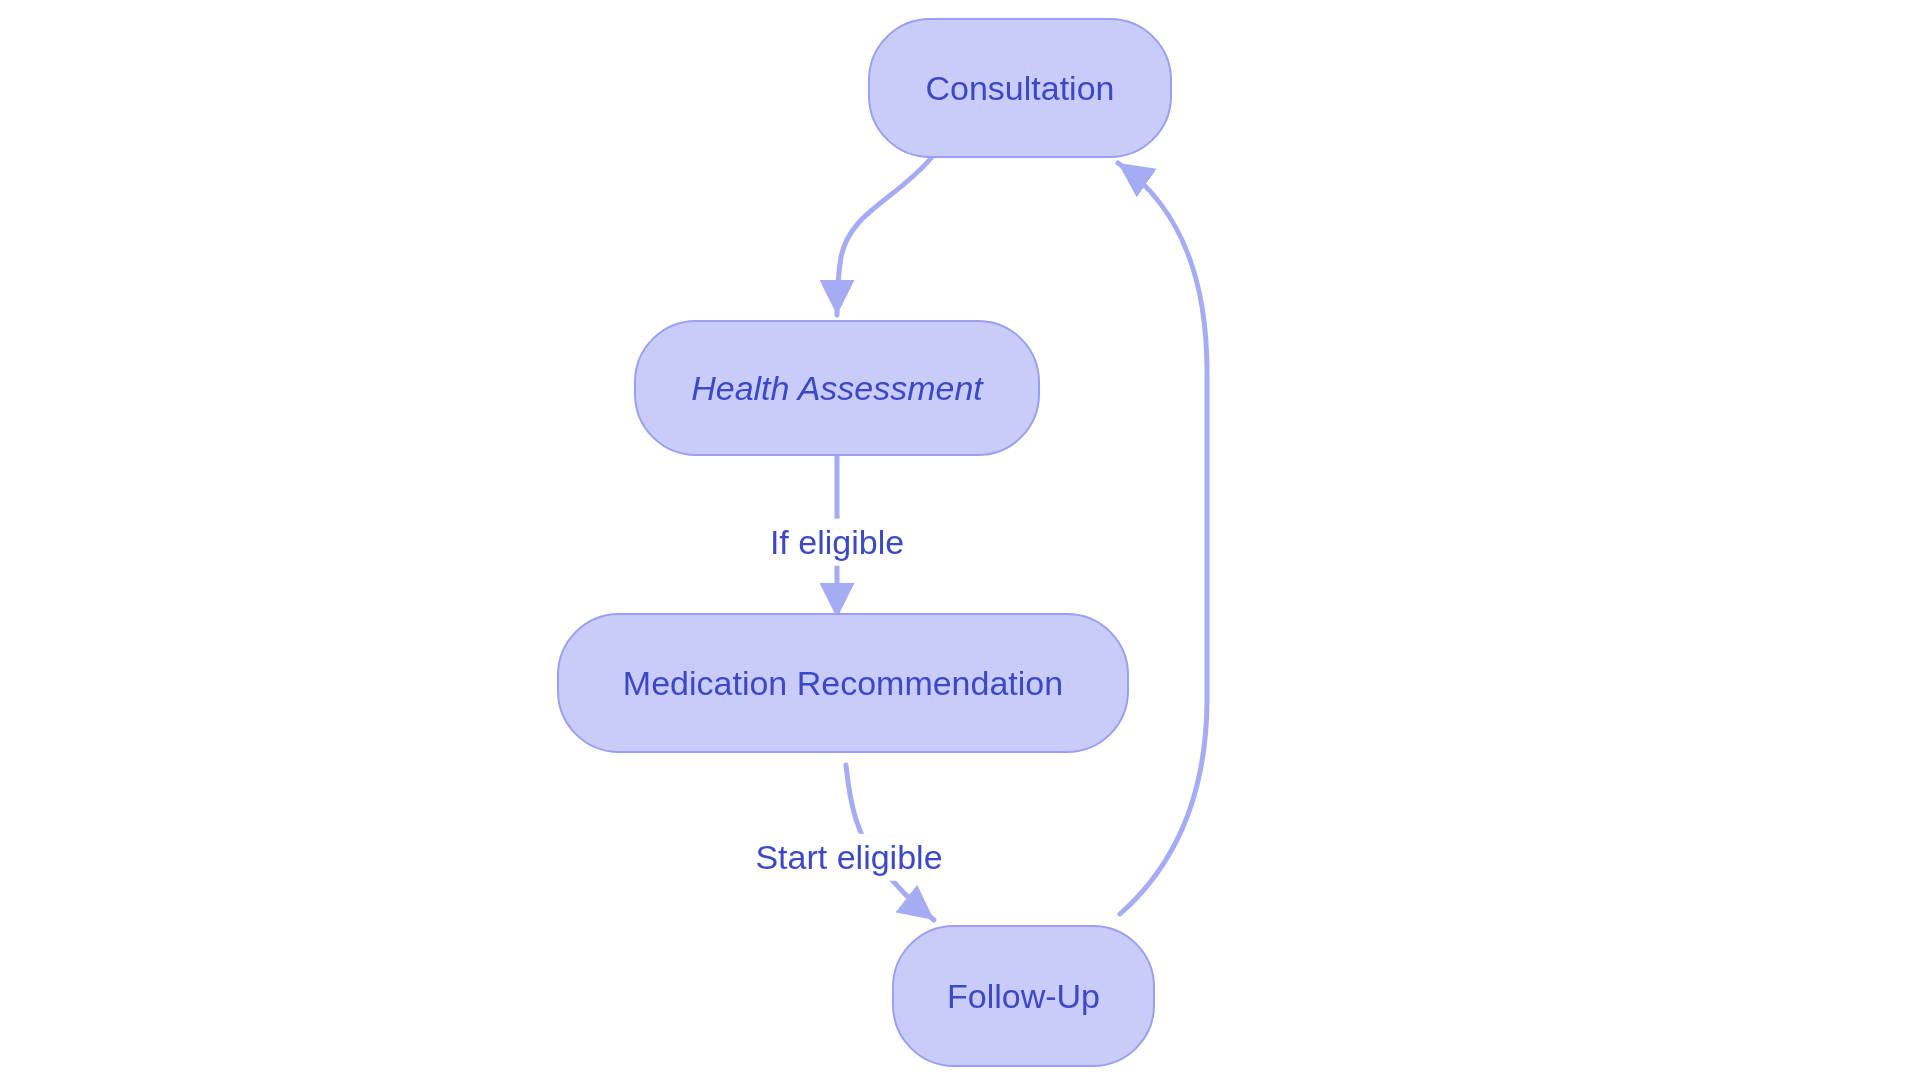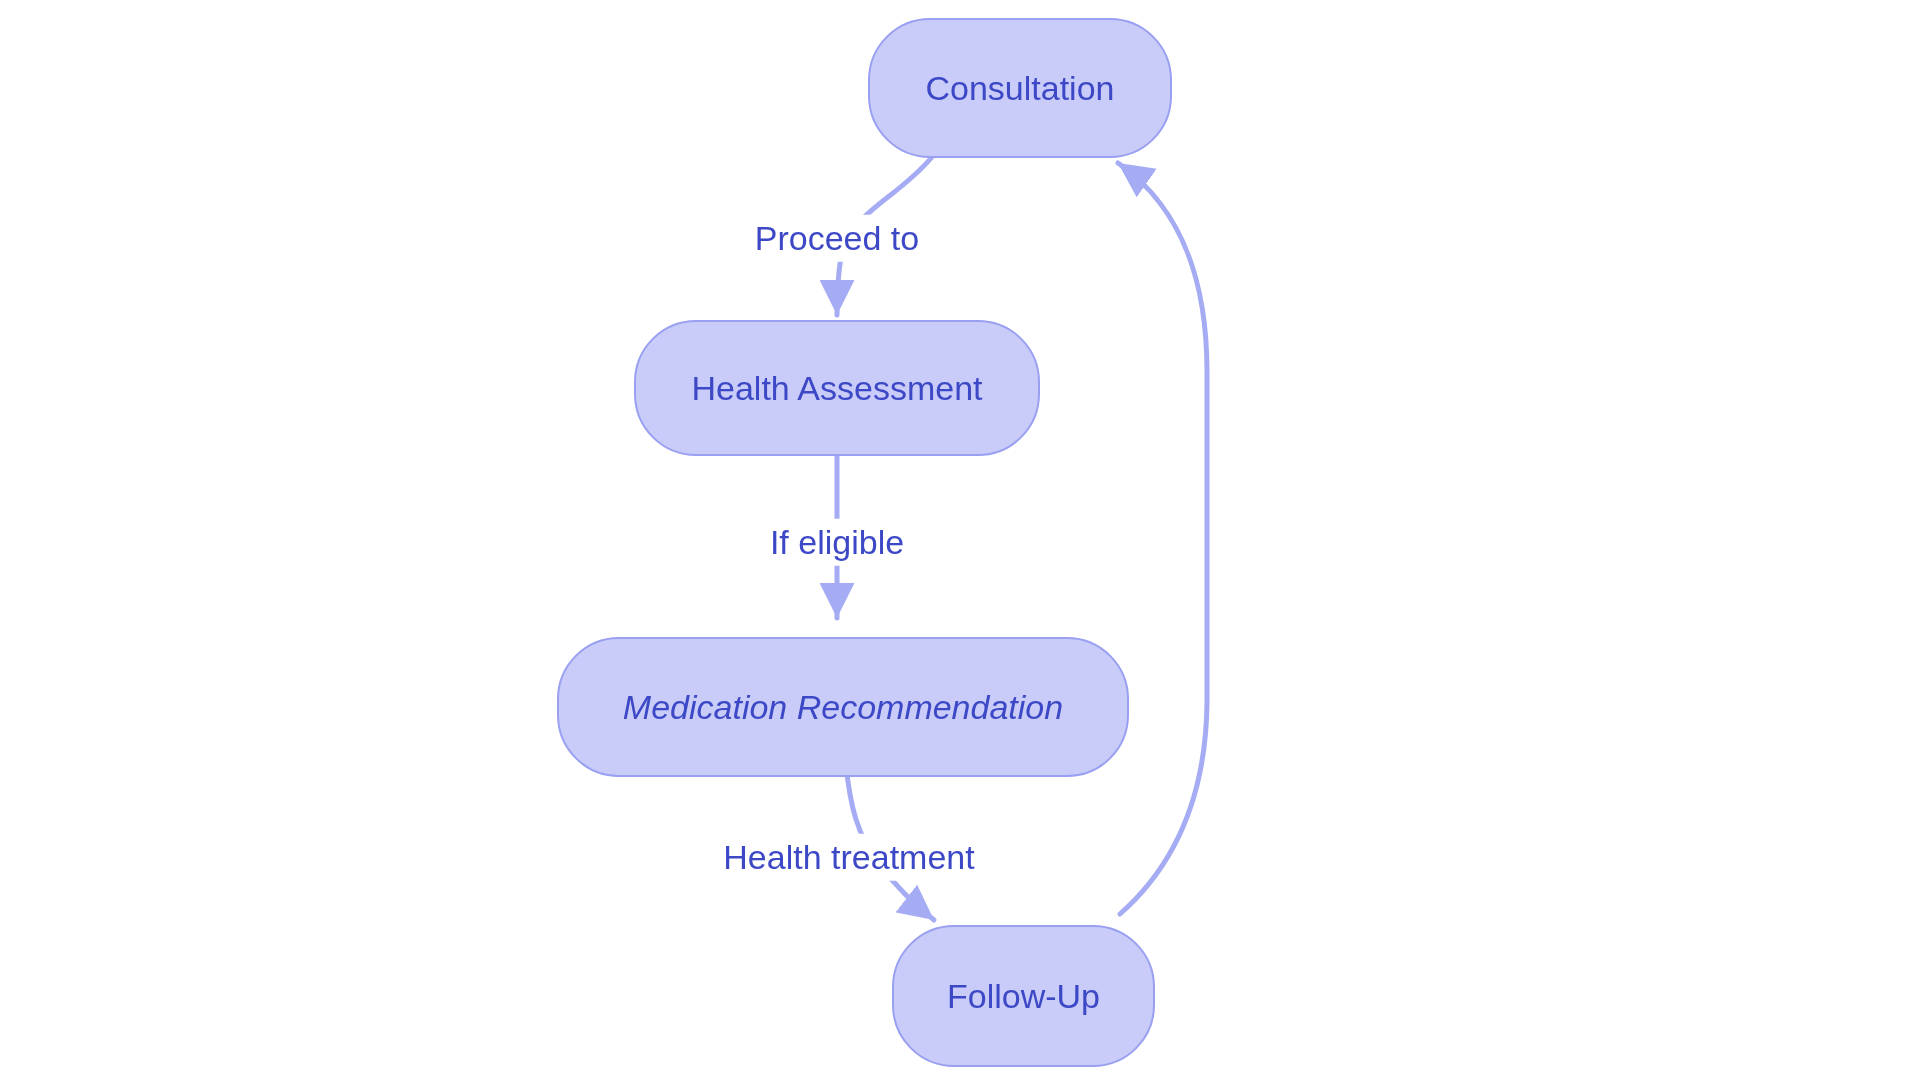--- a/index.html
+++ b/index.html
@@ -42,22 +42,22 @@
     justify-content: center;
     background: var(--node-fill, #c9ccf8);
     border: 2.5px solid var(--node-border, #99a0f1);
     border-radius: 62px;
     color: var(--node-text, #3c48c6);
     font-size: 34px;
     line-height: 1;
     white-space: nowrap;
   }
   .node-consultation { left: 868px; top: 18px;  width: 304px; height: 140px; }
-  .node-health       { left: 634px; top: 320px; width: 406px; height: 136px; }
-  .node-medication   { left: 557px; top: 637px; width: 572px; height: 140px; font-style: italic; }
+  .node-health       { left: 634px; top: 320px; width: 406px; height: 136px; font-style: italic; }
+  .node-medication   { left: 557px; top: 613px; width: 572px; height: 140px; }
   .node-follow-up    { left: 892px; top: 925px; width: 263px; height: 142px; }
 
   .edge-label {
     position: absolute;
     transform: translate(-50%, -50%);
     background: var(--bg, #ffffff);
     color: var(--label-text, #3c48c6);
     font-size: 34px;
     line-height: 1.25;
     padding: 2px 8px;
@@ -94,20 +94,19 @@
   </div>
 
   <div class="node node-medication">
     <span>Medication Recommendation</span>
   </div>
 
   <div class="node node-follow-up">
     <span>Follow-Up</span>
   </div>
 
-  <div class="edge-label el-proceed">Proceed to</div>
 
   <div class="edge-label el-eligible">If eligible</div>
 
-  <div class="edge-label el-treatment">Health treatment</div>
+  <div class="edge-label el-treatment">Start eligible</div>
 
 
 </div>
 
 </body></html>

